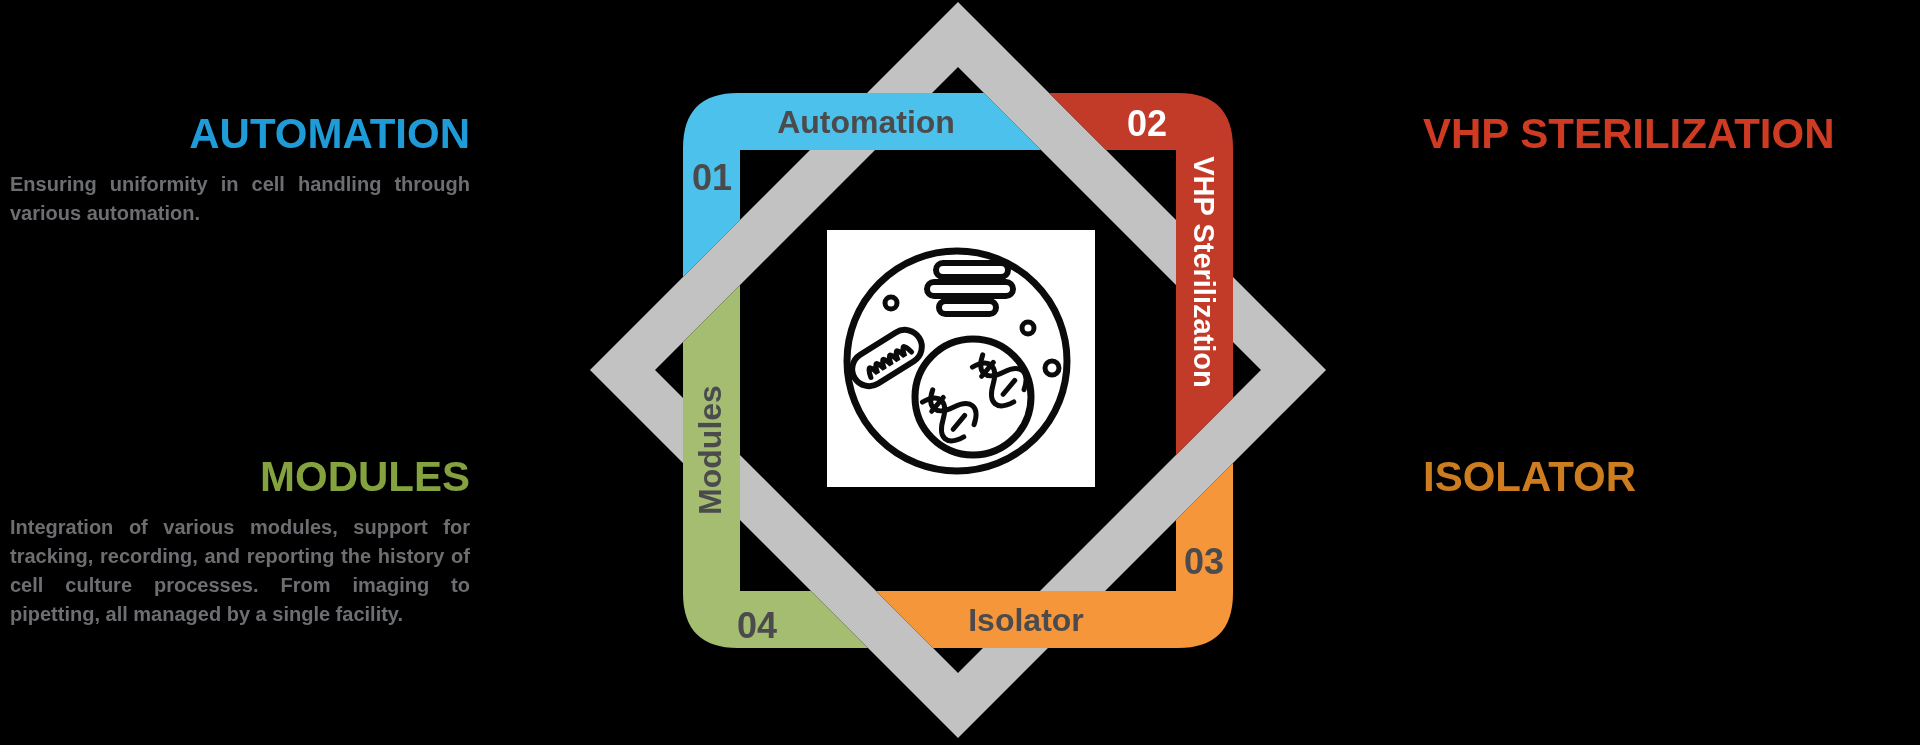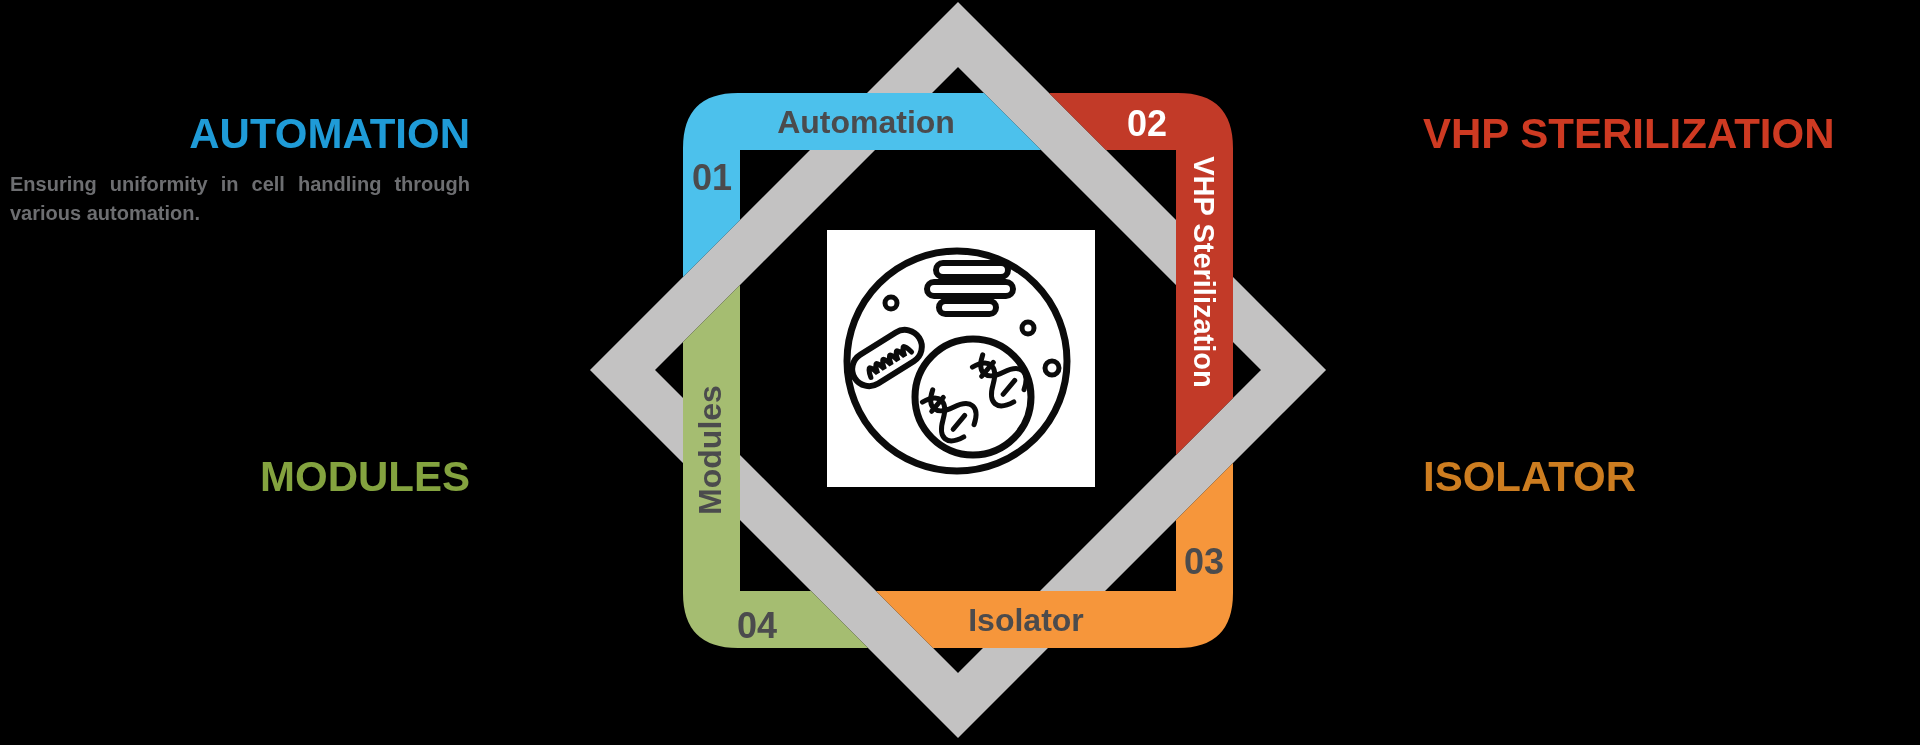--- a/index.html
+++ b/index.html
@@ -23,20 +23,21 @@
 
 <div class="stage">
 
   <div class="text-block tb-automation">
     <h2 style="color: rgb(31, 155, 215);">AUTOMATION</h2>
     <p>Ensuring uniformity in cell handling through various automation.</p>
   </div>
 
   <div class="text-block tb-modules">
     <h2 style="color: rgb(132, 163, 63);">MODULES</h2>
+    <p>Integration of various modules, support for tracking, recording, and reporting the history of cell culture processes. From imaging to pipetting, all managed by a single facility.</p>
   </div>
 
   <div class="text-block tb-vhp">
     <h2 style="color: rgb(206, 58, 34);">VHP STERILIZATION</h2>
   </div>
 
   <div class="text-block tb-isolator">
     <h2 style="color: rgb(205, 125, 32);">ISOLATOR</h2>
   </div>
 

